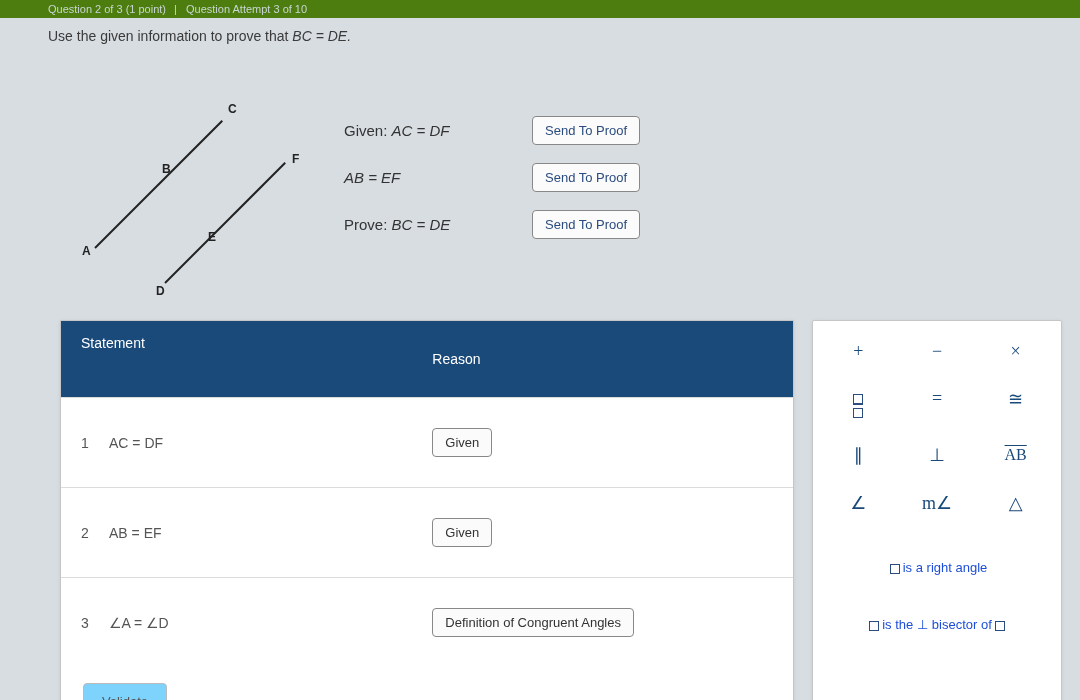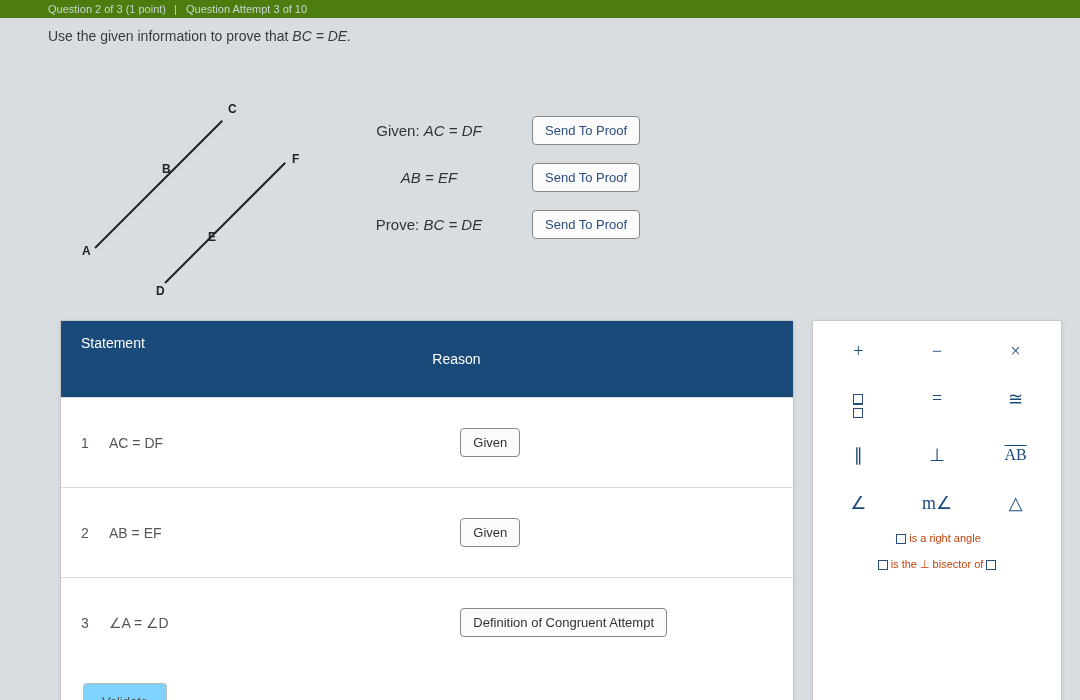--- a/index.html
+++ b/index.html
@@ -62,21 +62,21 @@
     font-size: 15px;
     color: #333;
   }
   .given-line {
     display: flex;
     align-items: center;
     gap: 18px;
   }
   .given-line .label-part {
     min-width: 170px;
-    text-align: center;
+    text-align: left;
   }
   .send-btn, .reason-btn, .validate-btn {
     background: #fbfbfb;
     border: 1px solid #888;
     border-radius: 4px;
     padding: 6px 12px;
     font-size: 13px;
     color: #2b4c7e;
     cursor: pointer;
   }
@@ -108,21 +108,21 @@
     align-items: center;
   }
   .proof-row .col-stmt {
     display: flex;
     gap: 14px;
     align-items: center;
     color: #555;
     font-size: 14px;
   }
   .row-num { width: 14px; }
-  .reason-btn { color: #333; font-weight: 500; margin-left: 28px; }
+  .reason-btn { color: #333; font-weight: 500; }
   .validate-row {
     padding: 16px 20px 30px 22px;
   }
   .validate-btn {
     background: #7dd3fc;
     color: #555;
     border: 1px solid #bbb;
     padding: 10px 18px;
   }
   .sym-panel {
@@ -145,23 +145,24 @@
     text-align: center;
     font-size: 18px;
     font-family: "Times New Roman", serif;
   }
   .sym-grid .cell {
     cursor: pointer;
     padding: 4px 2px;
   }
   .phrase-row {
     text-align: center;
-    font-size: 11px;
-    color: #c2410c;
+    font-size: 13px;
+    color: #1d4ed8;
     font-family: Arial, sans-serif;
+    margin-top: 28px;
   }
   .box-sym {
     display: inline-block;
     width: 10px;
     height: 10px;
     border: 1.5px solid #2b4c7e;
     vertical-align: middle;
     margin: 0 3px;
   }
   .frac {
@@ -247,21 +248,21 @@
         <button class="reason-btn">Given</button>
       </div>
     </div>
 
     <div class="proof-row">
       <div class="col-stmt">
         <span class="row-num">3</span>
         <span>∠A = ∠D</span>
       </div>
       <div class="col-reason">
-        <button class="reason-btn">Definition of Congruent Attempt</button>
+        <button class="reason-btn">Definition of Congruent Angles</button>
       </div>
     </div>
 
     <div class="validate-row">
       <button class="validate-btn">Validate</button>
     </div>
   </div>
 
   <div class="sym-panel">
     <div class="sym-grid">

